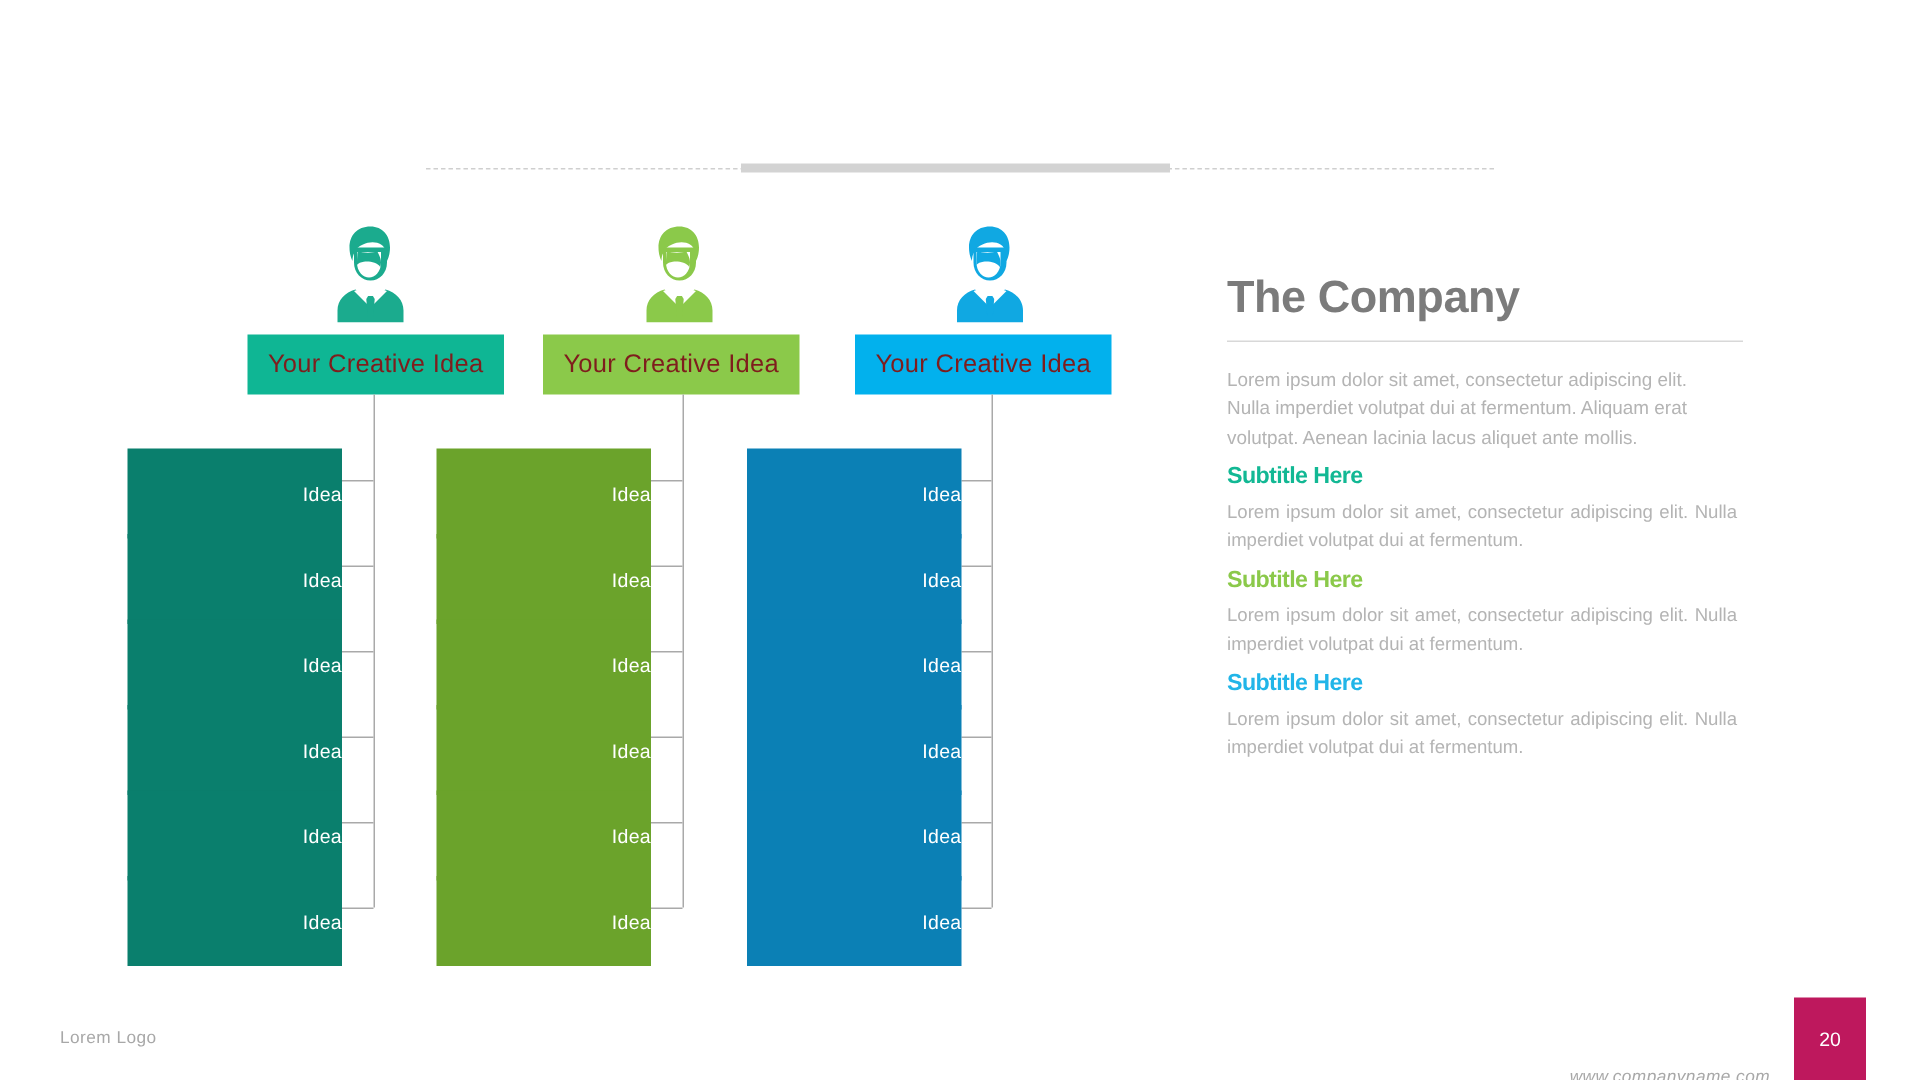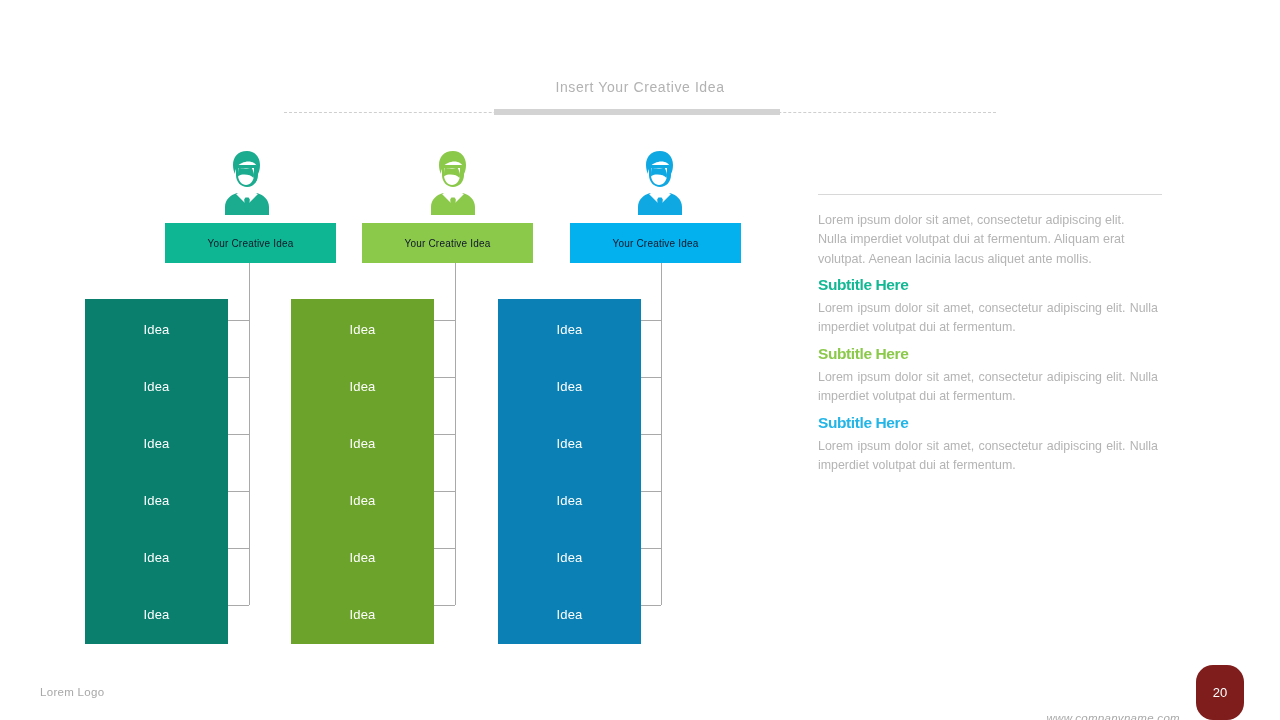--- a/index.html
+++ b/index.html
@@ -35,29 +35,29 @@
 
   
   .chart { position: absolute; left: 0; top: 0; width: 790px; height: 660px; }
 
   .person { position: absolute; width: 56px; height: 68px; }
   .person svg { display: block; width: 56px; height: 68px; }
 
   .head-box {
     position: absolute; height: 40px;
     display: flex; align-items: center; justify-content: center;
-    color: #0f172a; font-size: 10px; letter-spacing: .2px;
+    color: #7f1d1d; font-size: 17px; letter-spacing: .2px;
   }
 
   .connector-v { position: absolute; width: 1px; background: #a9a9a9; }
   .connector-h { position: absolute; height: 1px; background: #a9a9a9; }
 
   .idea-box {
     position: absolute; height: 60px;
-    display: flex; align-items: center; justify-content: center;
+    display: flex; align-items: center; justify-content: flex-end;
     color: #ffffff; font-size: 13px; letter-spacing: .2px;
   }
 
   
   .panel { position: absolute; left: 818px; top: 182px; width: 350px; }
   .panel-title {
     font-size: 30px; font-weight: bold; color: #7b7b7b;
     letter-spacing: -.3px; line-height: 1.1;
   }
   .panel-rule {
@@ -90,21 +90,20 @@
     position: absolute; left: 1196px; top: 665px; width: 48px; height: 55px;
     display: flex; align-items: center; justify-content: center;
     color: #ffffff; font-size: 13px;
   }
 </style>
 </head>
 <body>
 
 <div class="slide">
 
-  <div class="slide-subtitle">Insert Your Creative Idea</div>
   <div class="title-rule"></div>
   <div class="title-rule-solid"></div>
 
   <div class="chart" id="chart-root">
       <div class="person" style="left:219px;top:147px">
         <svg viewBox="0 0 56 68" xmlns="http://www.w3.org/2000/svg">
           <path fill="#1bab8e" d="M28 4c-9 0-14 6-14 14 0 4 1 7 2 9 0-1 0-3 1-5 1-3 3-5 6-6 4-2 9-2 12 0 2 1 3 3 3 6 0 2 0 4 1 5 1-2 2-5 2-9 0-8-5-14-13-14z"></path>
           <path fill="#1bab8e" d="M17 20c0-1 1-2 2-2h18c1 0 2 1 2 2v8c0 7-5 12-11 12s-11-5-11-12z"></path>
           <path fill="#ffffff" d="M19 21h16v7c0 6-4 10-8 10s-8-4-8-10z"></path>
           <path fill="#1bab8e" d="M19.5 20.5c3 1 9 1.5 13 0 1.5 3 2.5 5 2.5 7.5 0 1-.2 2-.5 3-2-3-7-4-11-3.5-2 .3-3.5 1-4.5 2 0-3 0-6 .5-9z"></path>
@@ -215,35 +214,36 @@
       <div class="idea-box" style="left:498px;top:527px;width:143px;background:#0b80b5">
         <span>Idea</span>
       </div>
       <div class="connector-h" style="left:641px;top:605px;width:20px"></div>
       <div class="idea-box" style="left:498px;top:584px;width:143px;background:#0b80b5">
         <span>Idea</span>
       </div>
     </div>
 
   <div class="panel">
+    <div class="panel-title">The Company</div>
     <div class="panel-rule"></div>
     <div class="panel-intro">Lorem ipsum dolor sit amet, consectetur adipiscing elit. Nulla imperdiet volutpat dui at fermentum. Aliquam erat volutpat. Aenean lacinia lacus aliquet ante mollis.</div>
     <div id="panel-sections">
         <div class="panel-section">
           <div class="section-title" style="color:#12b894">Subtitle Here</div>
           <div class="section-body">Lorem ipsum dolor sit amet, consectetur adipiscing elit. Nulla imperdiet volutpat dui at fermentum.</div>
         </div>
         <div class="panel-section">
           <div class="section-title" style="color:#8bc94a">Subtitle Here</div>
           <div class="section-body">Lorem ipsum dolor sit amet, consectetur adipiscing elit. Nulla imperdiet volutpat dui at fermentum.</div>
         </div>
         <div class="panel-section">
           <div class="section-title" style="color:#21b5e8">Subtitle Here</div>
           <div class="section-body">Lorem ipsum dolor sit amet, consectetur adipiscing elit. Nulla imperdiet volutpat dui at fermentum.</div>
         </div>
       </div>
   </div>
 
   <div class="footer-logo">Lorem Logo</div>
   <div class="footer-url">www.companyname.com</div>
-  <div class="page-badge" id="page-badge" style="background: #7f1d1d; border-radius: 17px;">20</div>
+  <div class="page-badge" id="page-badge" style="background: #be185d;">20</div>
 
 </div>
 
 </body></html>

